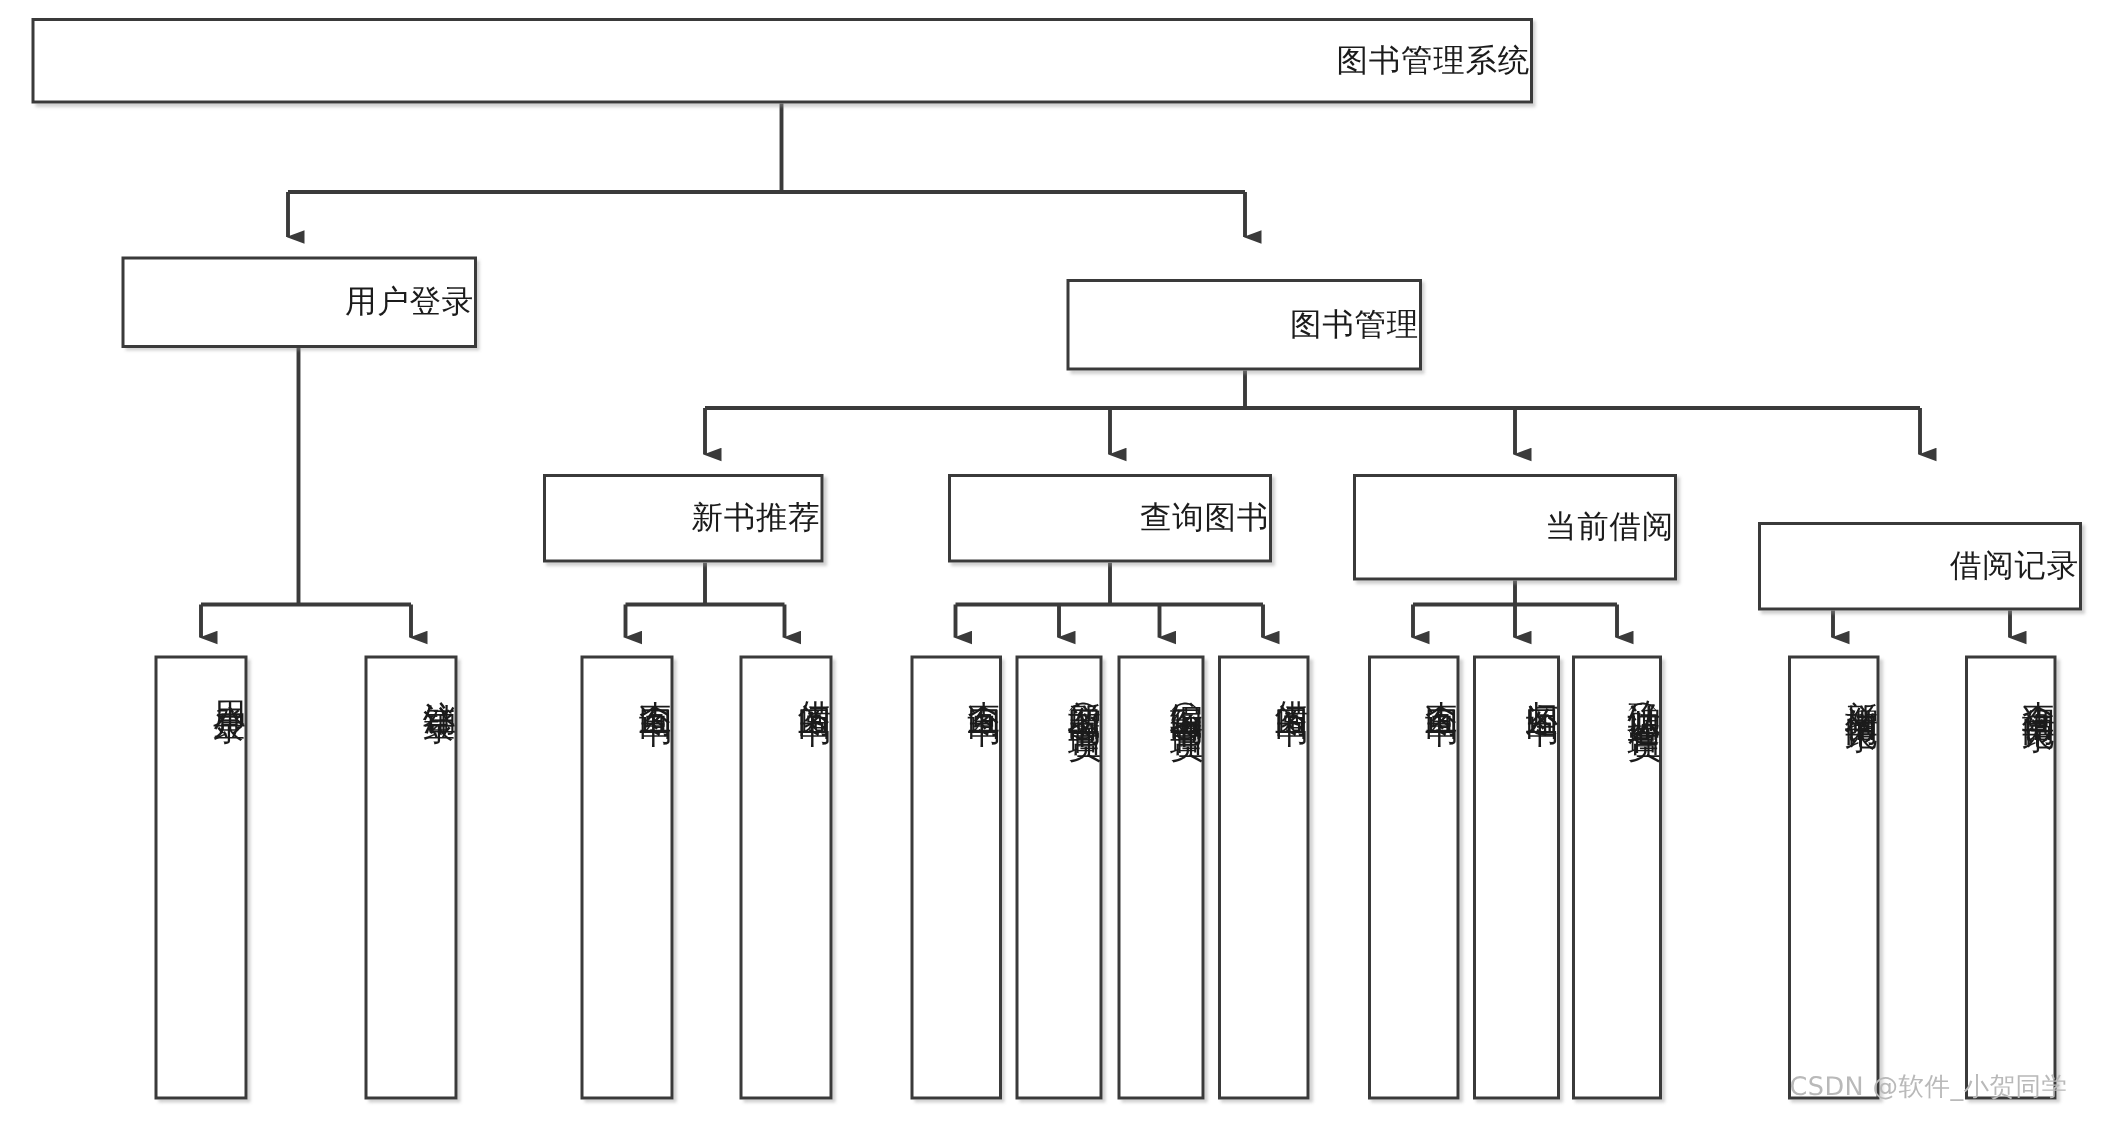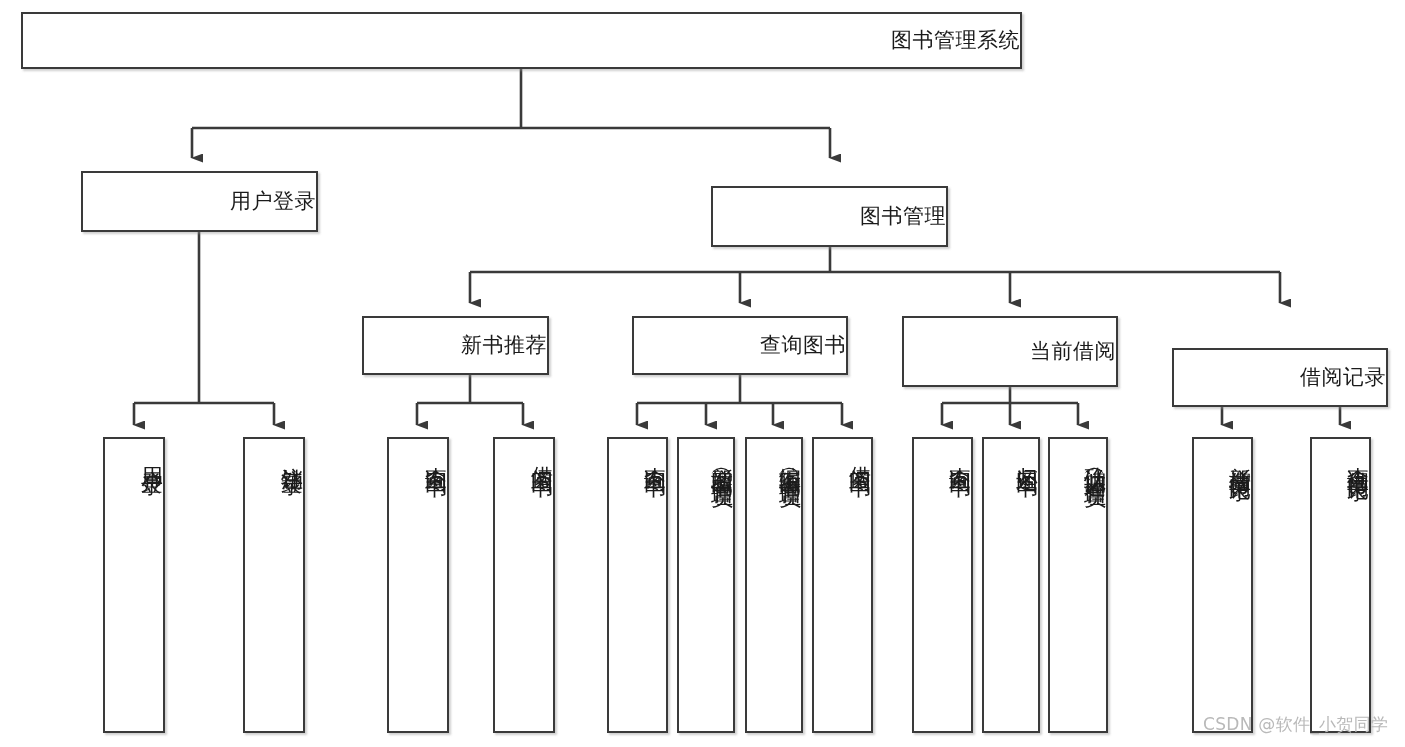--- a/index.html
+++ b/index.html
@@ -62,21 +62,20 @@
   }
   .watermark {
     position: absolute;
     left: 1193px;
     top: 713px;
     font-size: 17px;
     color: #b9b9b9;
     white-space: nowrap;
     user-select: none;
     letter-spacing: 0.3px;
-    margin-left: 10px;
   }
 </style>
 </head>
 <body>
 
 <div id="diagram-root">
 
   <svg id="diagram-svg" viewBox="0 0 1405 747" xmlns="http://www.w3.org/2000/svg">
     <defs>
       <marker id="arrowhead" markerWidth="10" markerHeight="12" refX="4.5" refY="11" orient="auto" markerUnits="userSpaceOnUse">

